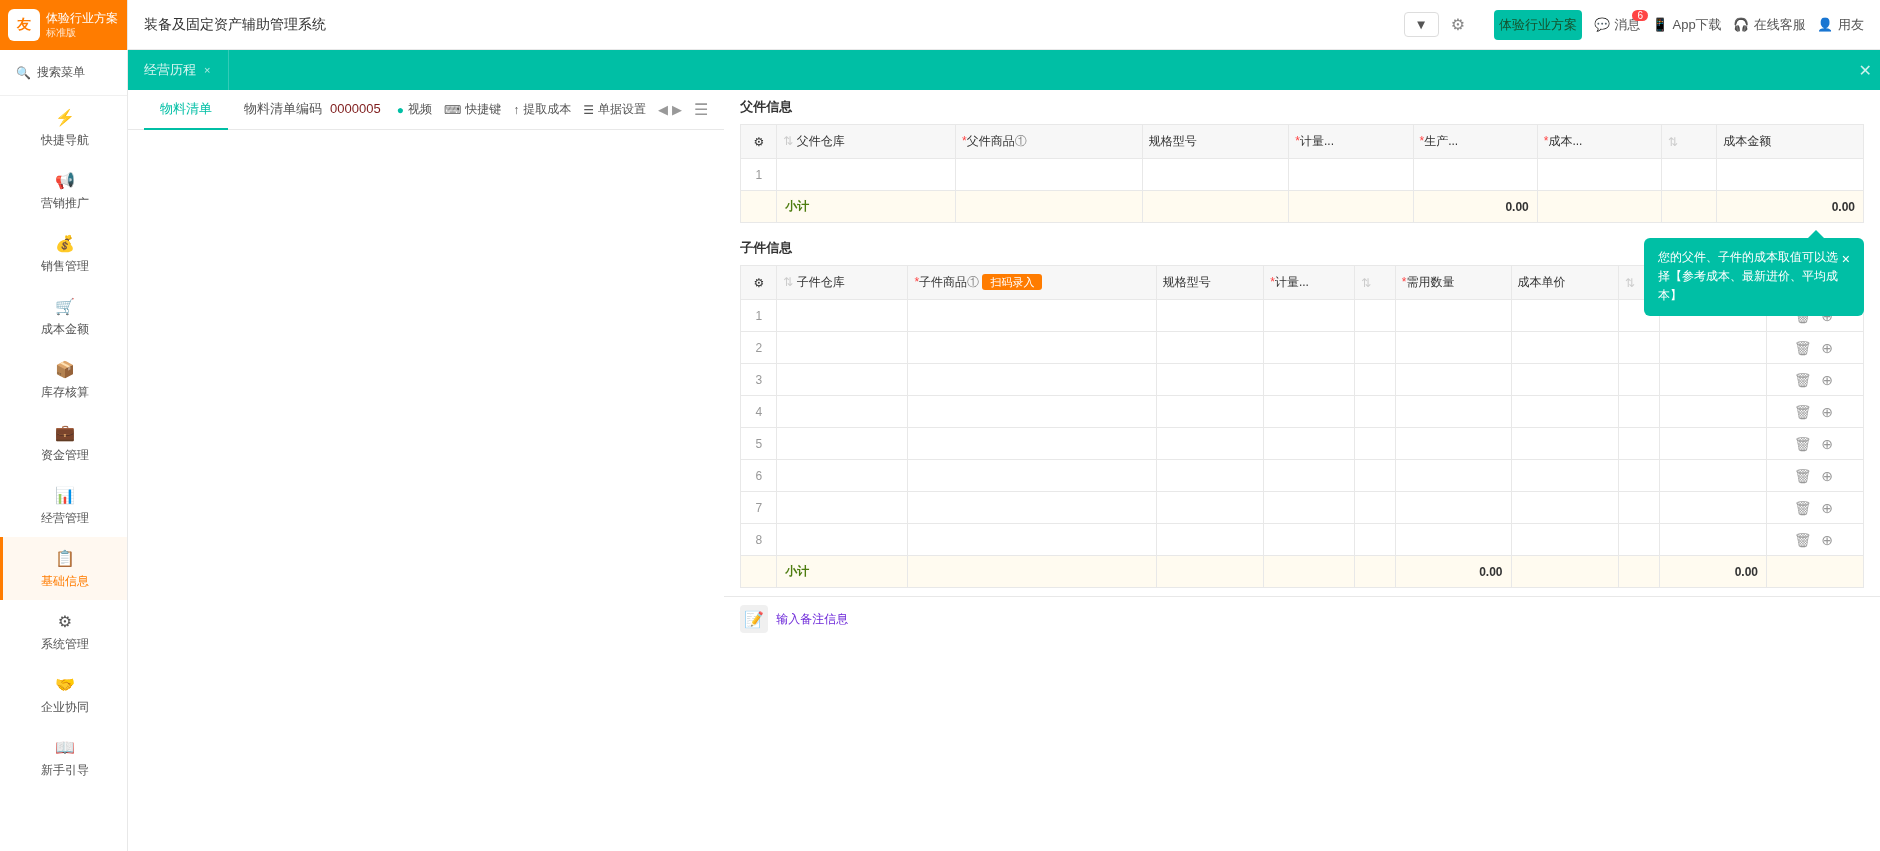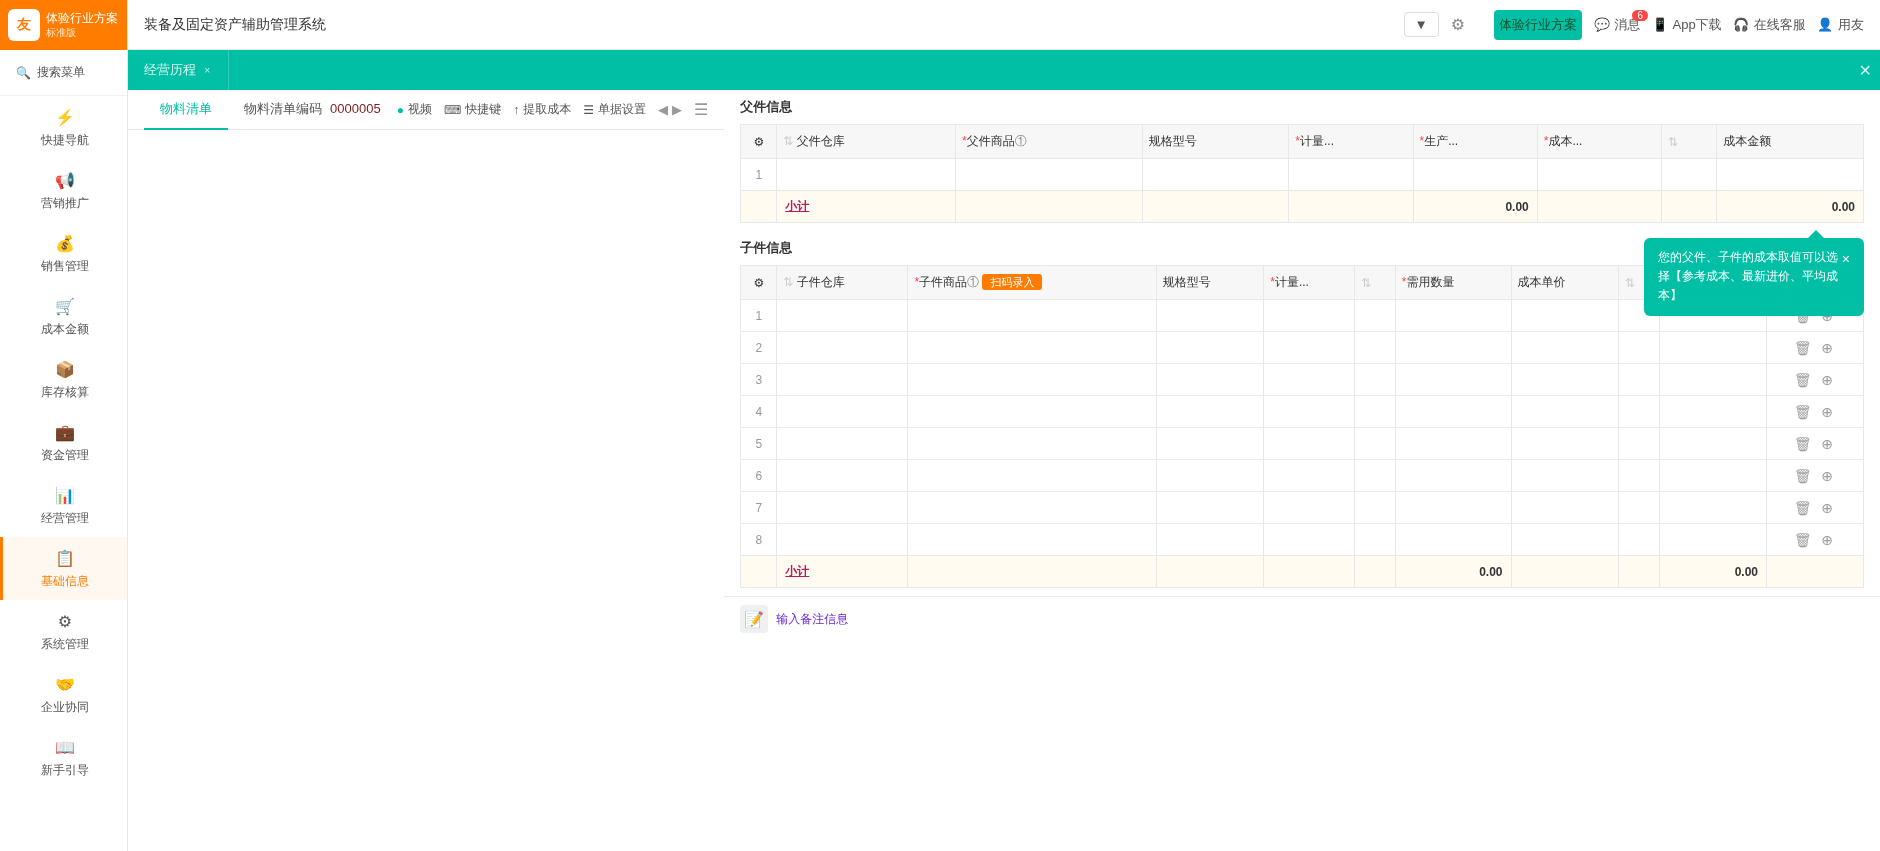--- a/index.html
+++ b/index.html
@@ -245,21 +245,21 @@
       padding: 6px;
       color: #333;
       height: 32px;
     }
     .th-settings { width: 36px; text-align: center; }
     .required-star { color: #ff4444; }
     .subtotal-row td {
       background: #fffbf0;
       font-weight: bold;
     }
-    .subtotal-label { color: #be185d; padding-left: 8px; text-decoration: underline; }
+    .subtotal-label { color: #4d7c0f; padding-left: 8px; }
     .scan-btn {
       background: #ff7c00;
       color: #fff;
       padding: 2px 8px;
       border-radius: 3px;
       font-size: 11px;
       white-space: nowrap;
     }
     .action-icons {
       display: flex;

